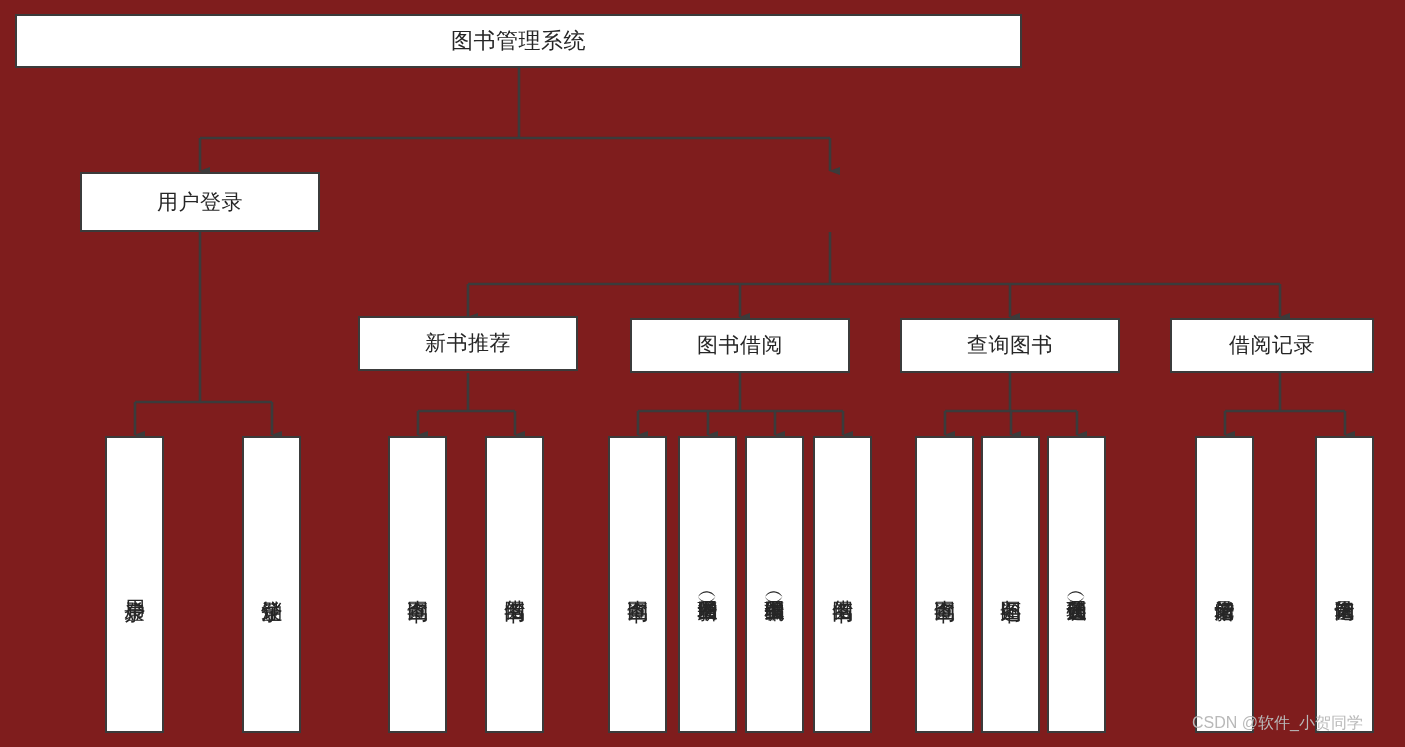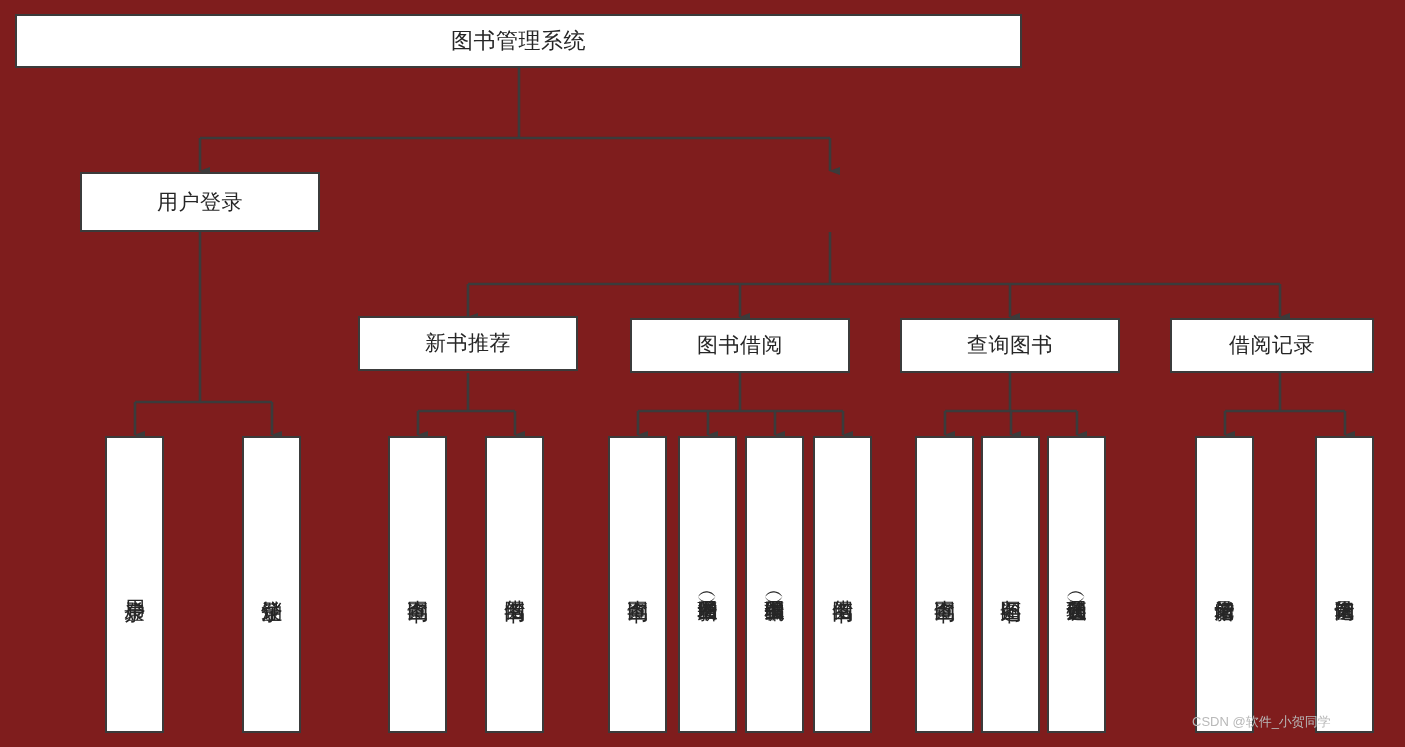--- a/index.html
+++ b/index.html
@@ -64,21 +64,21 @@
     white-space: nowrap;
     max-height: 275px;
   }
   .node.vert.tight .label {
     font-size: 20px;
     letter-spacing: 0px;
   }
   .watermark {
     position: absolute;
     color: #b9b9b9;
-    font-size: 13px;
+    font-size: 16px;
     white-space: nowrap;
     font-family: "Liberation Sans", "DejaVu Sans", sans-serif;
   }
 </style>
 </head>
 <body>
 
 <div id="canvas">
 
   <svg id="connectors" viewBox="0 0 1405 747" width="1405" height="747" xmlns="http://www.w3.org/2000/svg">

